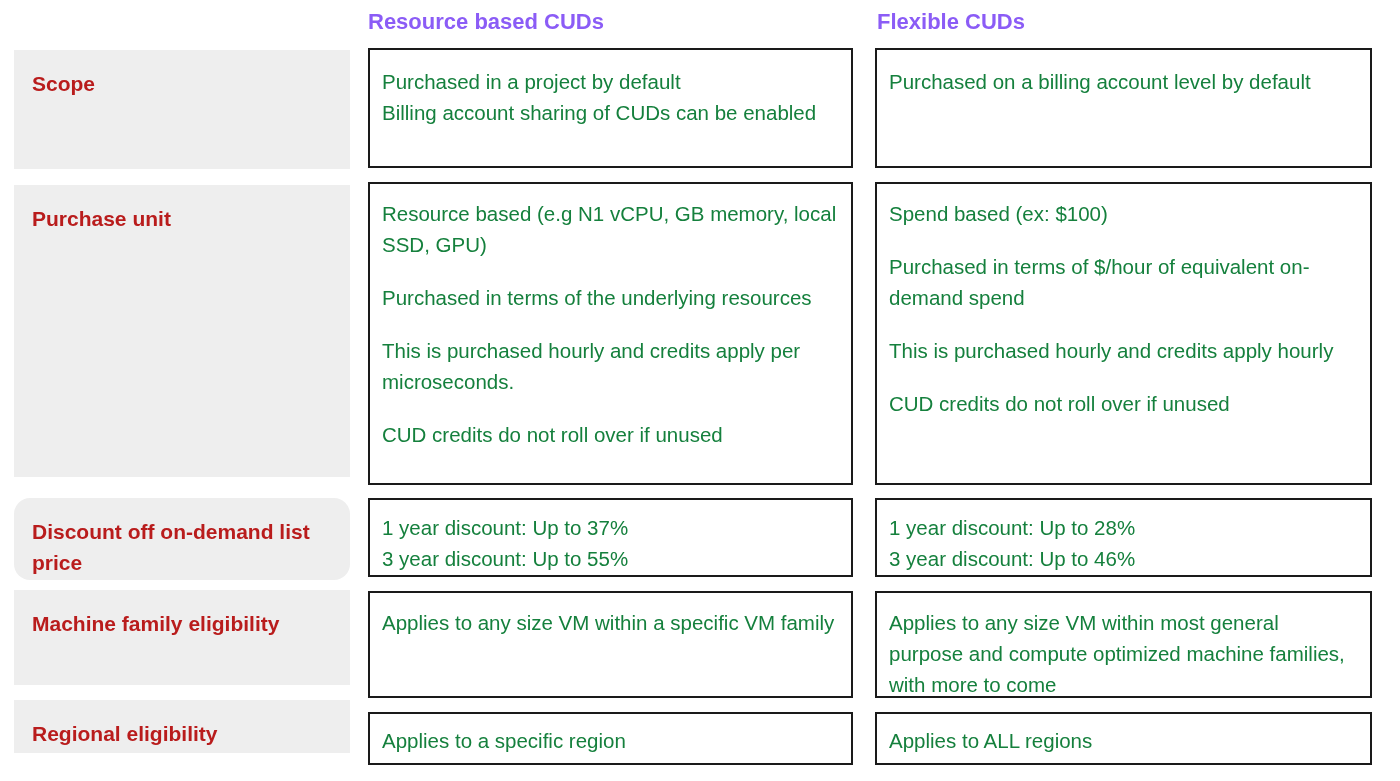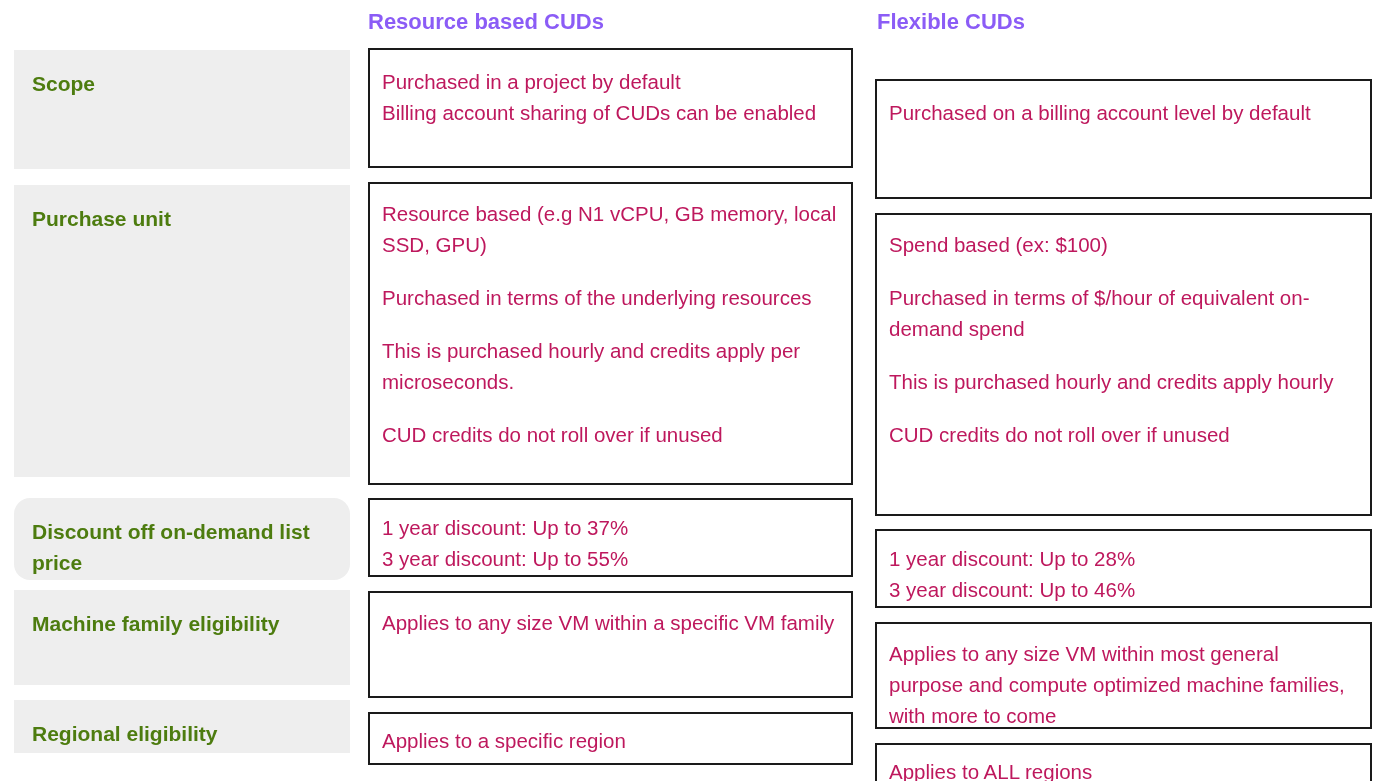--- a/index.html
+++ b/index.html
@@ -20,44 +20,44 @@
   }
   .hdr-resource { left:368px; }
   .hdr-flexible { left:877px;text-align:center; }
 
   .row-label {
     position:absolute;
     left:14px;
     width:336px;
     box-sizing:border-box;
     background:#eeeeee;
-    color:#4d7c0f;
+    color:#b91c1c;
     font-weight:700;
     font-size:21px;
     line-height:31px;
     padding:18px 40px 18px 18px;
   }
   .lbl1 { top:50px;  height:119px; }
   .lbl2 { top:185px; height:292px; }
   .lbl3 { top:498px; height:82px;border-radius:16px;  }
   .lbl4 { top:590px; height:95px;  }
   .lbl5 { top:700px; height:53px;  }
 
   .cell {
     position:absolute;
     box-sizing:border-box;
     background:#ffffff;
     border:2px solid #1a1a1a;
-    color:#be185d;
+    color:#15803d;
     font-size:20.5px;
     line-height:31px;
     padding:14px 12px 0 12px;
   }
   .mid { left:368px; width:485px; }
-  .rgt { left:875px; width:497px;margin-top:31px; }
+  .rgt { left:875px; width:497px; }
   .c1 { top:48px;  height:120px; padding-top:16px; }
   .c2 { top:182px; height:303px; padding-top:14px; }
   .c3 { top:498px; height:79px;  padding-top:12px; }
   .c4 { top:591px; height:107px; padding-top:14px; }
   .c5 { top:712px; height:53px;  padding-top:11px; }
 
   .para { white-space:pre-line; margin:0 0 22px 0; }
   .para:last-child { margin-bottom:0; }
 </style>
 </head>

